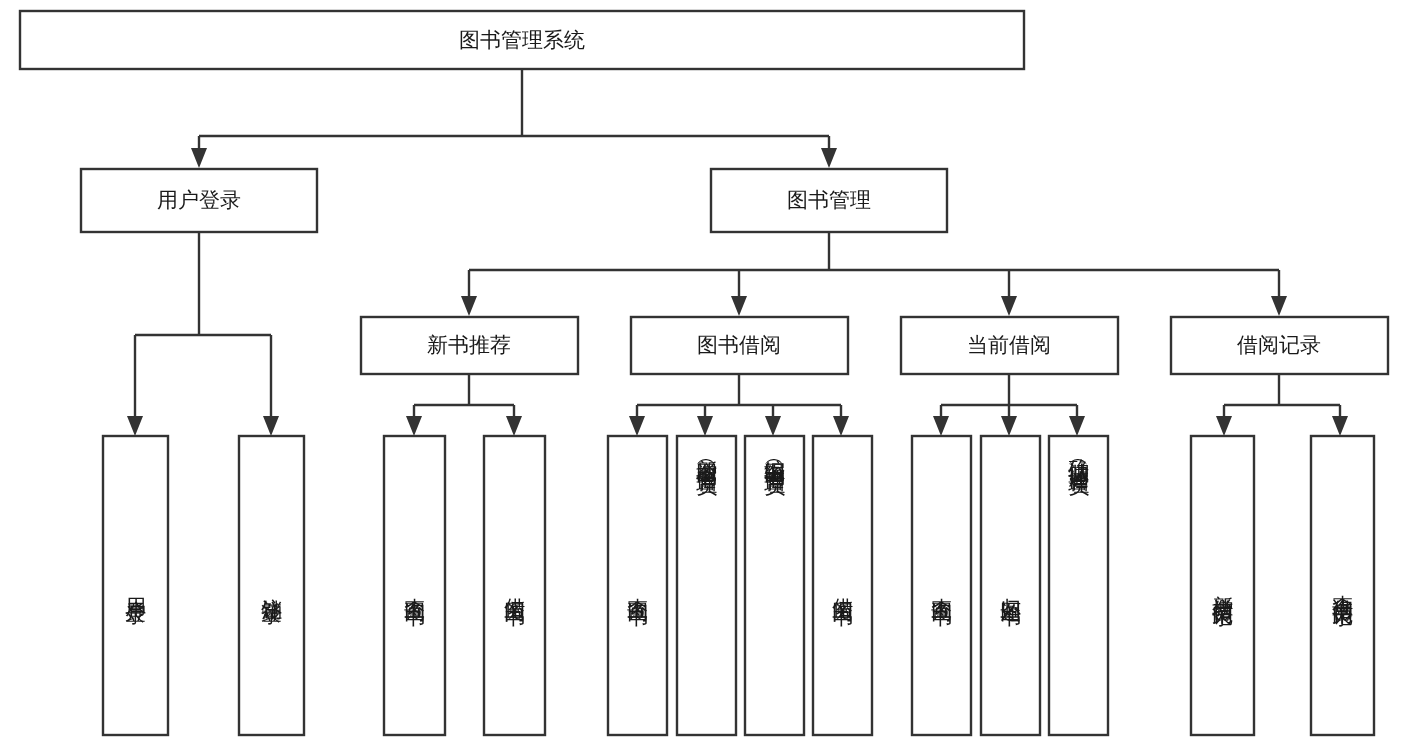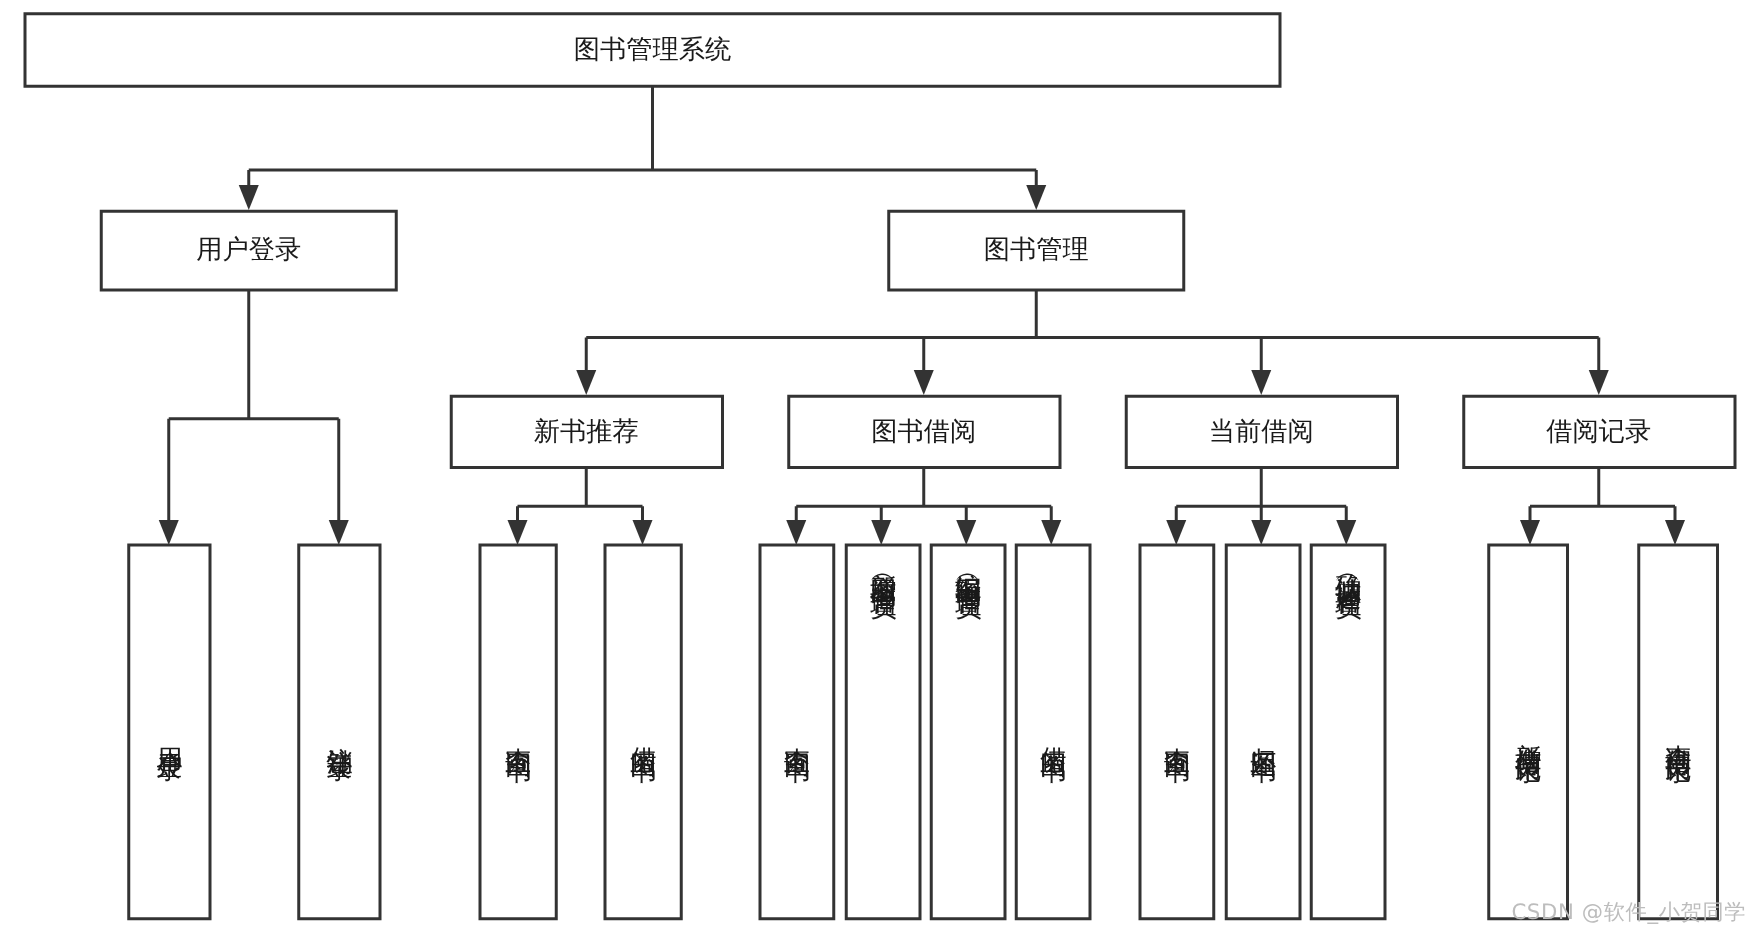--- a/index.html
+++ b/index.html
@@ -231,15 +231,14 @@
   </div>
 
   <div class="vertical-label-wrap" style="left:1191px; top:436px; width:63px; height:299px;">
     <span class="vertical-label">新增借阅记录</span>
   </div>
 
   <div class="vertical-label-wrap" style="left:1311px; top:436px; width:63px; height:299px;">
     <span class="vertical-label">查询借阅记录</span>
   </div>
 
-  <div class="watermark">CSDN @软件_小贺同学</div>
 
 </div>
 
 </body></html>

